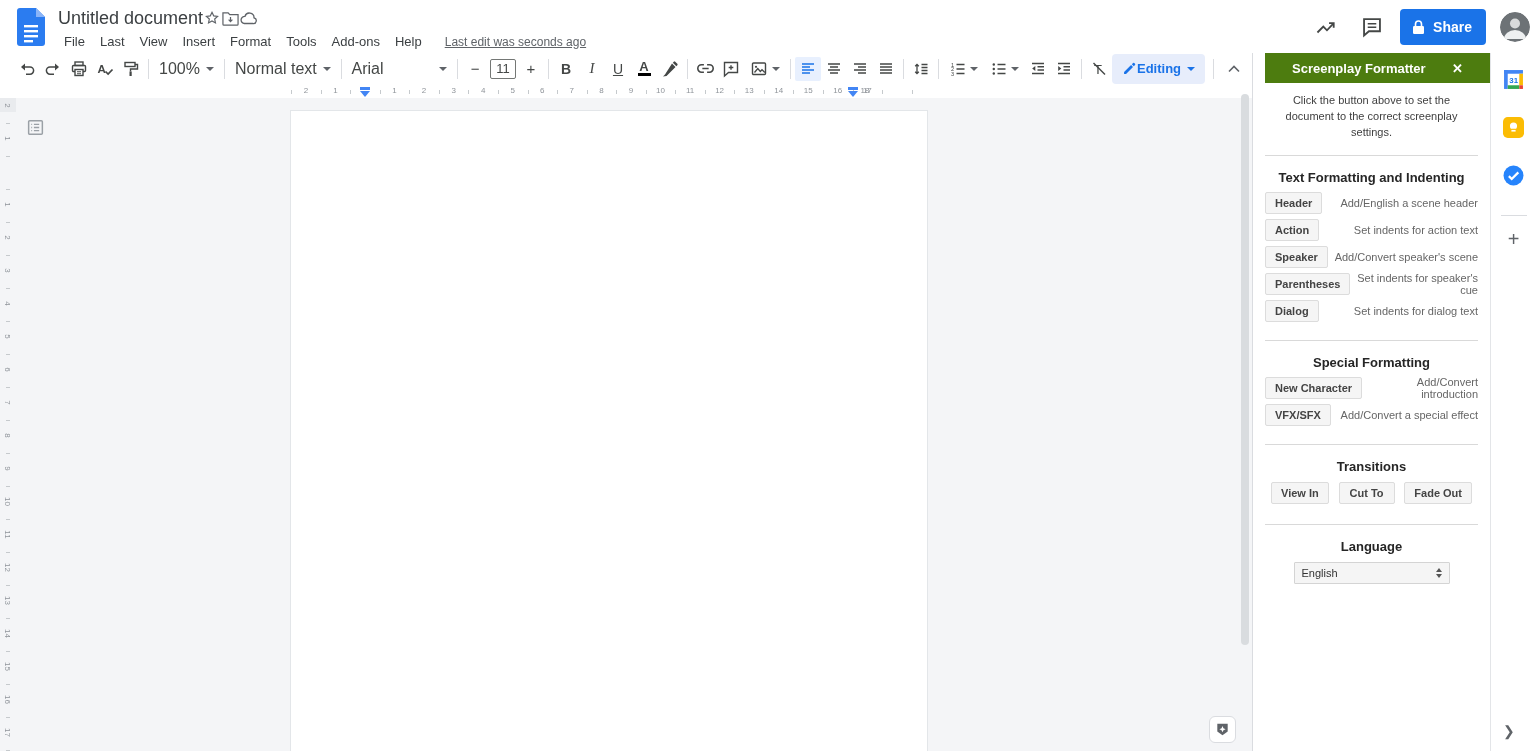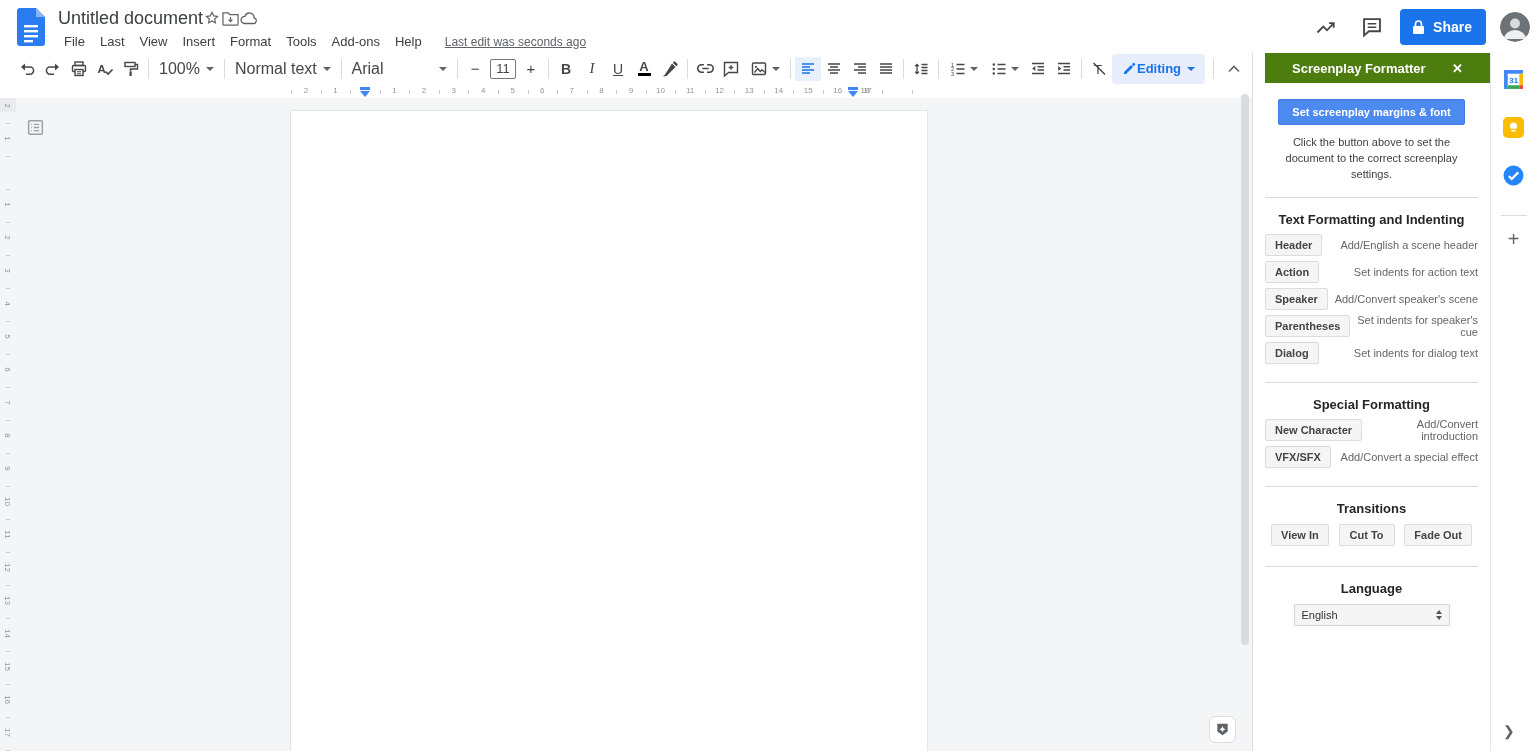--- a/index.html
+++ b/index.html
@@ -473,21 +473,20 @@
   </div>
   <div class="doc-scrollbar"></div>
 </div>
 
 <aside class="sidebar">
   <div class="side-header">
     <span>Screenplay Formatter</span>
     <span class="side-close">✕</span>
   </div>
 
-  <button class="sp-set-btn">Set screenplay margins &amp; font</button>
   <p class="sp-intro">Click the button above to set the document to the correct screenplay settings.</p>
   <hr class="sp-div">
 
   <h3 class="sp-head">Text Formatting and Indenting</h3>
   <div class="sp-row">
     <button class="sp-btn">Header</button>
     <span class="sp-desc">Add/English a scene header</span>
   </div>
   <div class="sp-row">
     <button class="sp-btn">Action</button>

